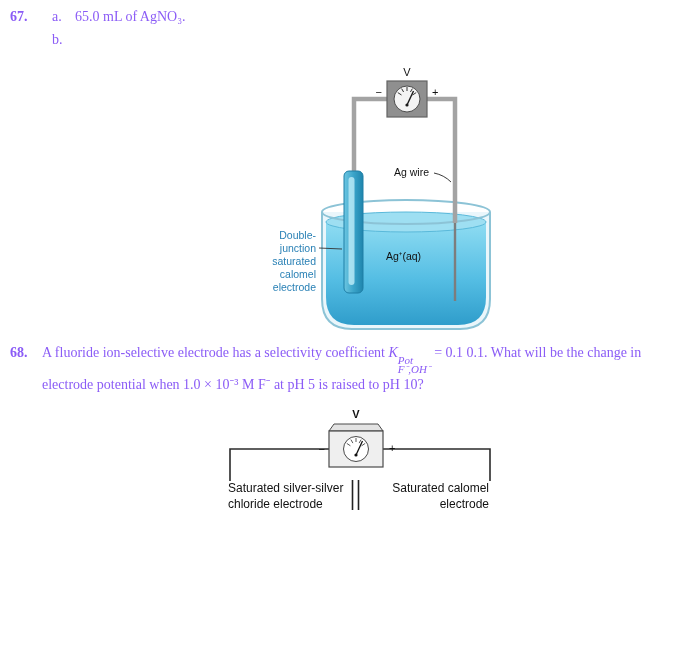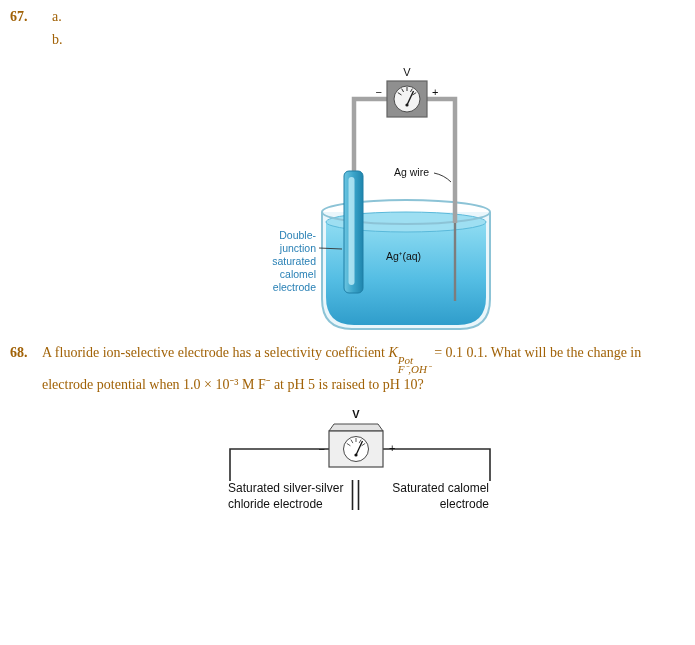--- a/index.html
+++ b/index.html
@@ -1,19 +1,19 @@
 <!DOCTYPE html>
 <html><head>
 <meta charset="utf-8">
 <style>
   * { margin:0; padding:0; box-sizing:border-box; }
   html,body { background:#ffffff; }
   .page {
     width:695px; height:645px; background:#fff; position:relative; overflow:hidden;
-    font-family:"Liberation Serif", serif; font-size:14px; color:#a16207;
+    font-family:"Liberation Serif", serif; font-size:14px; color:#8b5cf6;
   }
   .problem { display:flex; padding:0 6px 0 10px; }
   .problem.first { padding-top:5px; }
   .problem.gap { }
   .pnum { flex:0 0 32px; width:32px; font-weight:bold; line-height:23px; }
   .pbody { flex:1; line-height:23px; }
   .subitem { display:flex; }
   .sublabel { flex:0 0 23px; width:23px; margin-left:10px; }
   .ital { font-style:italic; }
   .stack {
@@ -32,20 +32,21 @@
 </head>
 <body>
 
 <div class="page">
 
   <section class="problem first">
     <div class="pnum">67.</div>
     <div class="pbody">
       <div class="subitem">
         <span class="sublabel">a.</span>
+        <span>65.0 mL of AgNO₃.</span>
       </div>
       <div class="subitem">
         <span class="sublabel">b.</span>
       </div>
     </div>
   </section>
 
   <svg class="fig" width="695" height="290" viewBox="0 122 695 290">
     <defs>
       <linearGradient id="liqGrad" x1="0" y1="0" x2="0" y2="1">

